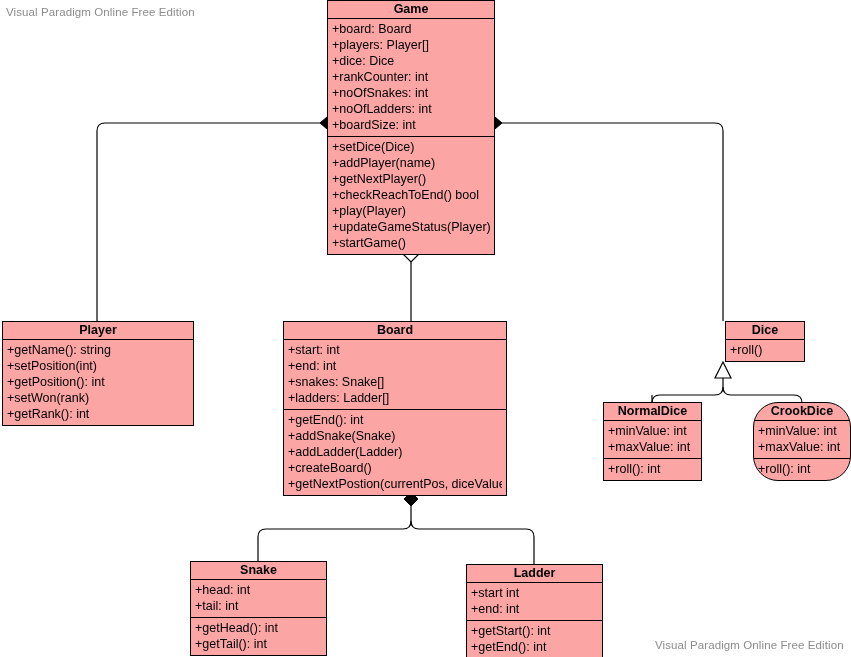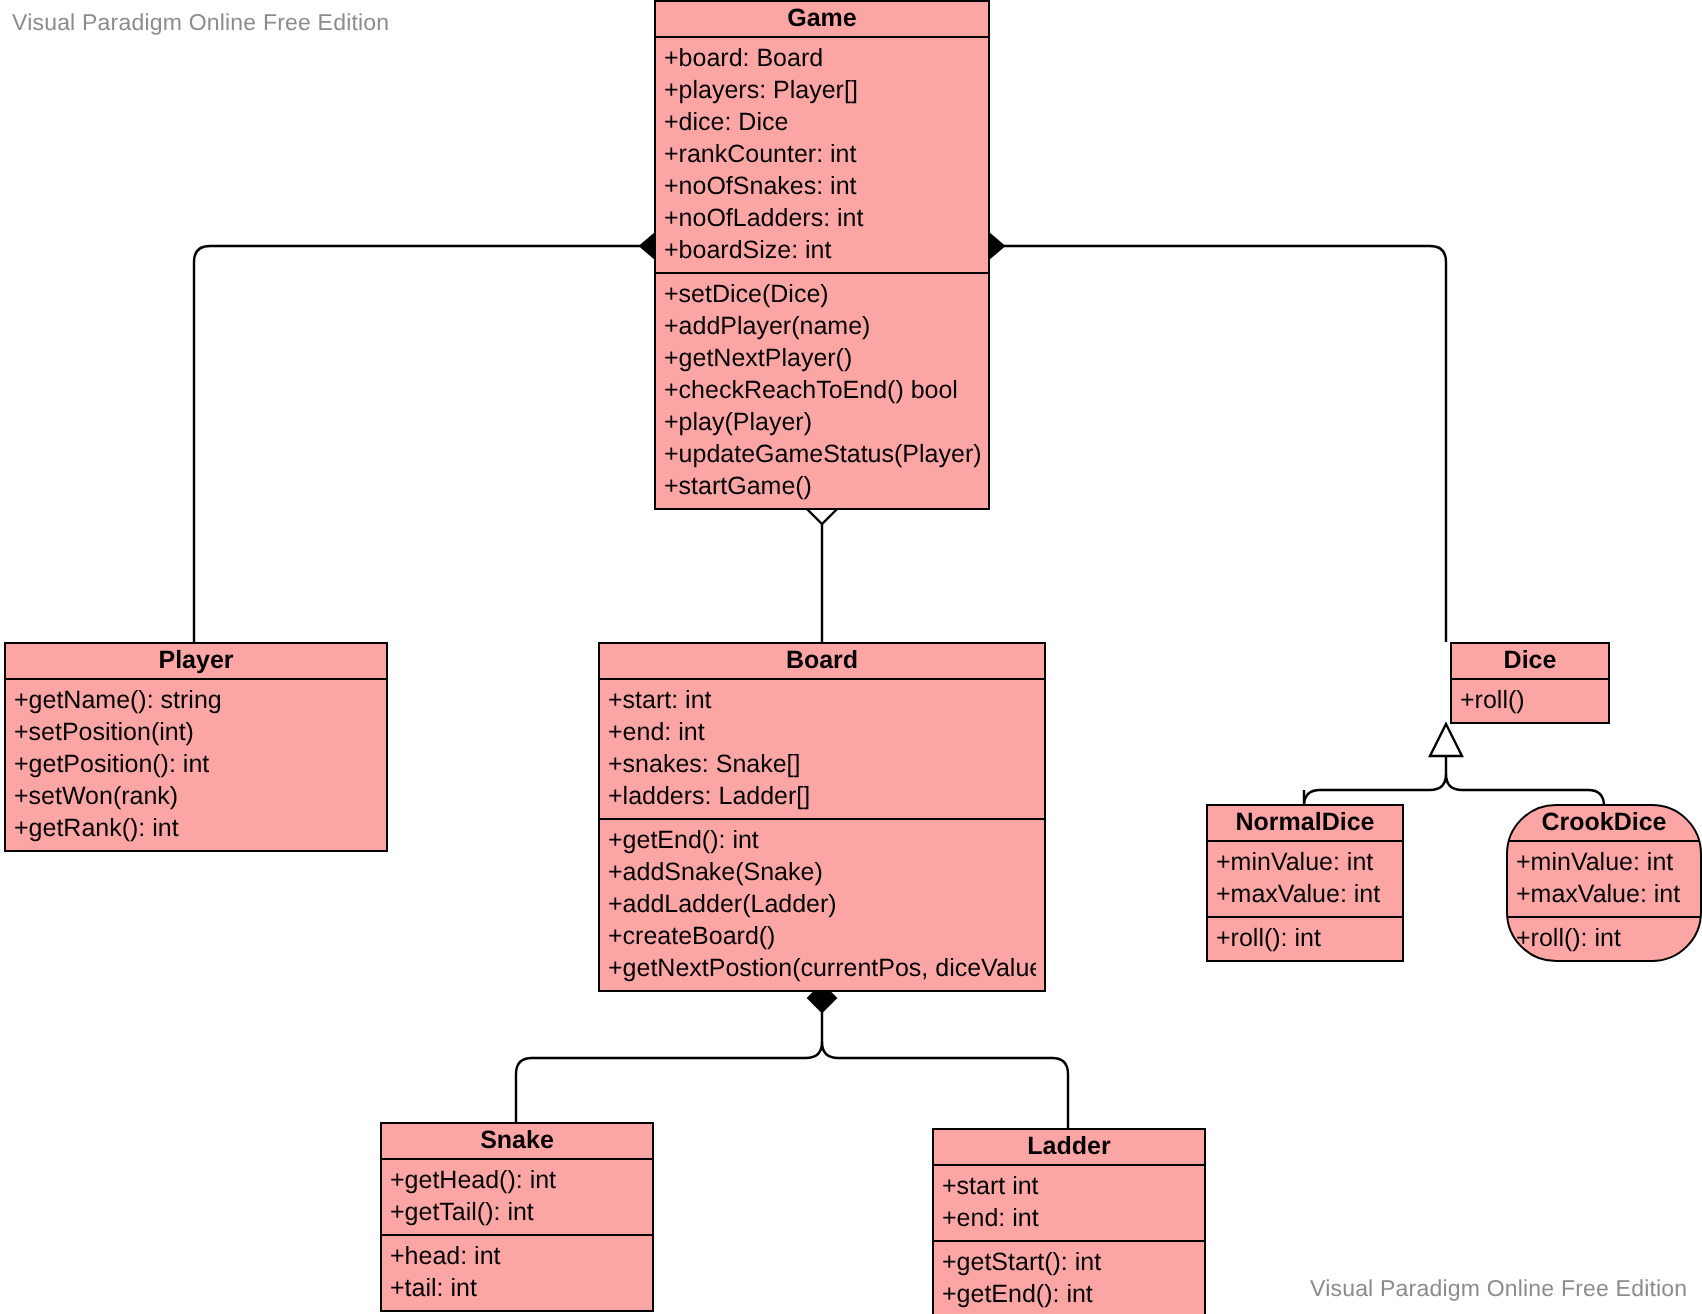--- a/index.html
+++ b/index.html
@@ -150,21 +150,21 @@
     <div class="uml-header">Player</div>
     <div class="uml-compartment">
       <div class="uml-row">+getName(): string</div>
       <div class="uml-row">+setPosition(int)</div>
       <div class="uml-row">+getPosition(): int</div>
       <div class="uml-row">+setWon(rank)</div>
       <div class="uml-row">+getRank(): int</div>
     </div>
   </div>
 
-  <div class="uml-class" id="class-board" style="left:299px; top:321px; width:224px;">
+  <div class="uml-class" id="class-board" style="left:283px; top:321px; width:224px;">
     <div class="uml-header">Board</div>
     <div class="uml-compartment">
       <div class="uml-row">+start: int</div>
       <div class="uml-row">+end: int</div>
       <div class="uml-row">+snakes: Snake[]</div>
       <div class="uml-row">+ladders: Ladder[]</div>
     </div>
     <div class="uml-compartment">
       <div class="uml-row">+getEnd(): int</div>
       <div class="uml-row">+addSnake(Snake)</div>
@@ -199,27 +199,27 @@
       <div class="uml-row">+maxValue: int</div>
     </div>
     <div class="uml-compartment">
       <div class="uml-row">+roll(): int</div>
     </div>
   </div>
 
   <div class="uml-class" id="class-snake" style="left:190px; top:561px; width:137px;">
     <div class="uml-header">Snake</div>
     <div class="uml-compartment">
+      <div class="uml-row">+head: int</div>
+      <div class="uml-row">+tail: int</div>
+    </div>
+    <div class="uml-compartment">
       <div class="uml-row">+getHead(): int</div>
       <div class="uml-row">+getTail(): int</div>
     </div>
-    <div class="uml-compartment">
-      <div class="uml-row">+head: int</div>
-      <div class="uml-row">+tail: int</div>
-    </div>
   </div>
 
   <div class="uml-class" id="class-ladder" style="left:466px; top:564px; width:137px;">
     <div class="uml-header">Ladder</div>
     <div class="uml-compartment">
       <div class="uml-row">+start int</div>
       <div class="uml-row">+end: int</div>
     </div>
     <div class="uml-compartment">
       <div class="uml-row">+getStart(): int</div>

